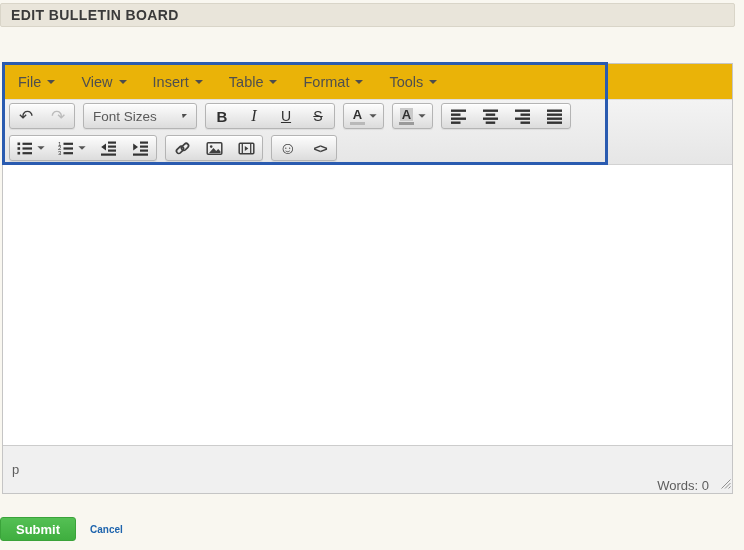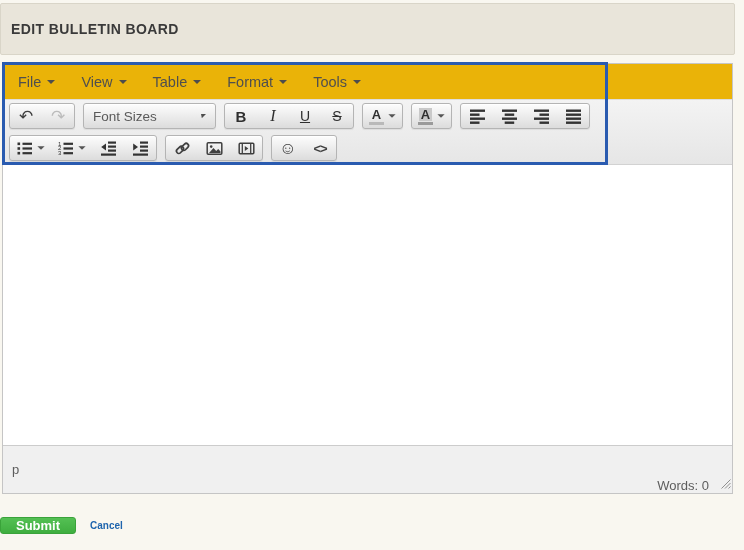--- a/index.html
+++ b/index.html
@@ -6,21 +6,21 @@
   html,body { width:744px; height:550px; }
   body {
     background:#f9f7f0;
     font-family:"Liberation Sans", sans-serif;
     position:relative;
     overflow:hidden;
   }
 
   
   .page-header {
-    position:absolute; left:0; top:3px; width:735px; height:52px;
+    position:absolute; left:0; top:3px; width:735px; height:24px;
     background:#e9e5da; border:1px solid #d9d5c8; border-radius:2px;
     display:flex; align-items:center;
   }
   .page-title {
     font-size:14px; font-weight:bold; color:#3a3a3a;
     letter-spacing:.4px; padding-left:10px;
   }
 
   
   .editor {
@@ -62,21 +62,21 @@
     min-width:32px; padding:0 4px; border:none; background:transparent;
     display:inline-flex; align-items:center; justify-content:center;
     cursor:pointer; color:#434343; font-family:"Liberation Sans",sans-serif;
   }
   .tb-btn.split { gap:4px; padding:0 6px; }
   .tb-btn .caret { border-top-color:#555; transform:scale(.9); }
   .glyph { font-size:17px; line-height:1; color:#3f3f3f; }
   .glyph.disabled { color:#bcbcbc; }
 
   .combo {
-    width:133px; padding:0 9px; display:inline-flex; align-items:center;
+    width:114px; padding:0 9px; display:inline-flex; align-items:center;
     justify-content:space-between; cursor:pointer;
     font-size:13.5px; color:#5a5a5a;
   }
 
   .b-label { font-weight:bold; font-size:15px; color:#2f2f2f; }
   .i-label { font-family:"Liberation Serif",serif; font-style:italic; font-size:16px; color:#2f2f2f; }
   .u-label { font-size:14px; text-decoration:underline; color:#2f2f2f; }
   .s-label { font-size:14px; text-decoration:line-through; color:#2f2f2f; }
 
   .char-wrap { display:flex; flex-direction:column; align-items:center; line-height:1; }
@@ -104,21 +104,21 @@
     position:absolute; left:2px; top:62px; width:606px; height:103px;
     border:3px solid #2a5bb0; pointer-events:none; z-index:5;
   }
 
   
   .actions {
     position:absolute; left:0; top:517px;
     display:flex; align-items:center; gap:14px;
   }
   .submit-btn {
-    height:17px; padding:0 15px; border:1px solid #3aa33a; border-radius:3px;
+    height:24px; padding:0 15px; border:1px solid #3aa33a; border-radius:3px;
     background:linear-gradient(to bottom,#54c054,#3fae3f);
     color:#fff; font-size:13px; font-weight:bold; cursor:pointer;
     font-family:"Liberation Sans",sans-serif;
   }
   .cancel-link { font-size:10px; font-weight:bold; color:#1e64ad; text-decoration:none; cursor:pointer; }
 </style>
 </head>
 <body>
 
 <div class="page-header">
@@ -127,20 +127,24 @@
 
 <div class="editor">
 
   <div class="menubar">
     <div class="menu-item">
       <span>File</span>
       <i class="caret"></i>
     </div>
     <div class="menu-item">
       <span>View</span>
+      <i class="caret"></i>
+    </div>
+    <div class="menu-item">
+      <span>Insert</span>
       <i class="caret"></i>
     </div>
     <div class="menu-item">
       <span>Table</span>
       <i class="caret"></i>
     </div>
     <div class="menu-item">
       <span>Format</span>
       <i class="caret"></i>
     </div>

